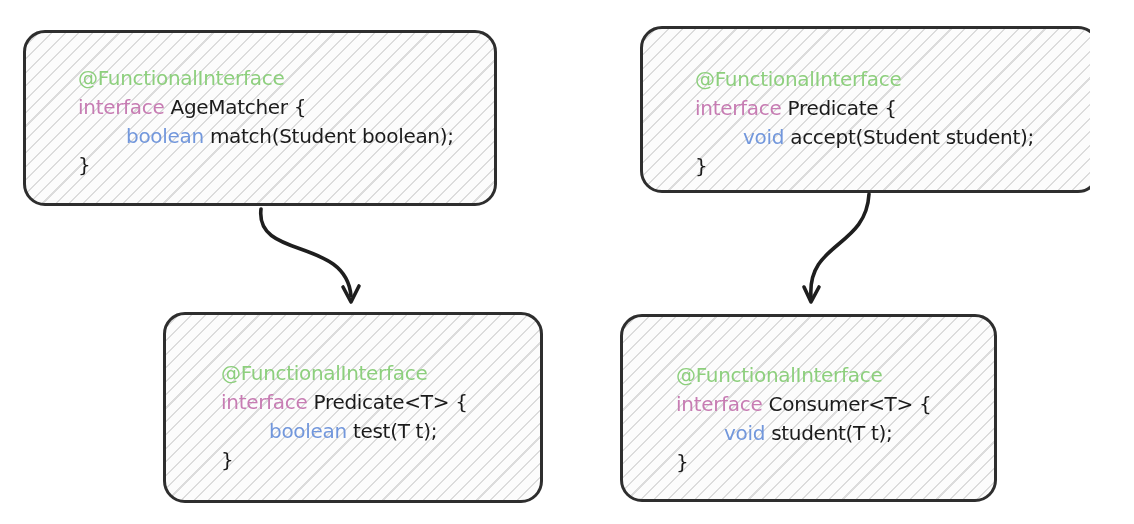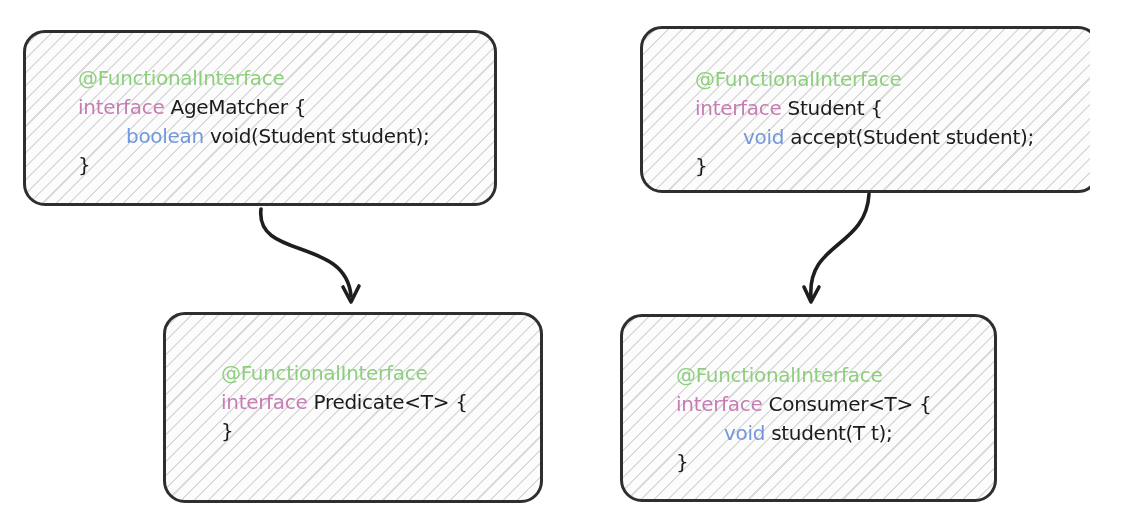--- a/index.html
+++ b/index.html
@@ -69,38 +69,39 @@
 </style>
 </head>
 <body>
 
 <div class="canvas">
 
   <div class="node" id="node-agematcher">
     <div class="code">
       <div><span class="tok-annotation">@FunctionalInterface</span></div>
       <div><span class="tok-keyword">interface</span> <span>AgeMatcher {</span></div>
-      <div class="line-indent"><span class="tok-type">boolean</span> <span>void(Student student);</span></div>
+      <div class="line-indent"><span class="tok-type">boolean</span> <span>match(Student boolean);</span></div>
       <div><span>}</span></div>
     </div>
   </div>
 
   <div class="node" id="node-executor">
     <div class="code">
       <div><span class="tok-annotation">@FunctionalInterface</span></div>
-      <div><span class="tok-keyword">interface</span> <span>Student {</span></div>
+      <div><span class="tok-keyword">interface</span> <span>Predicate {</span></div>
       <div class="line-indent"><span class="tok-type">void</span> <span>accept(Student student);</span></div>
       <div><span>}</span></div>
     </div>
   </div>
 
   <div class="node" id="node-predicate">
     <div class="code">
       <div><span class="tok-annotation">@FunctionalInterface</span></div>
       <div><span class="tok-keyword">interface</span> <span>Predicate&lt;T&gt; {</span></div>
+      <div class="line-indent"><span class="tok-type">boolean</span> <span>test(T t);</span></div>
       <div><span>}</span></div>
     </div>
   </div>
 
   <div class="node" id="node-consumer">
     <div class="code">
       <div><span class="tok-annotation">@FunctionalInterface</span></div>
       <div><span class="tok-keyword">interface</span> <span>Consumer&lt;T&gt; {</span></div>
       <div class="line-indent"><span class="tok-type">void</span> <span>student(T t);</span></div>
       <div><span>}</span></div>

